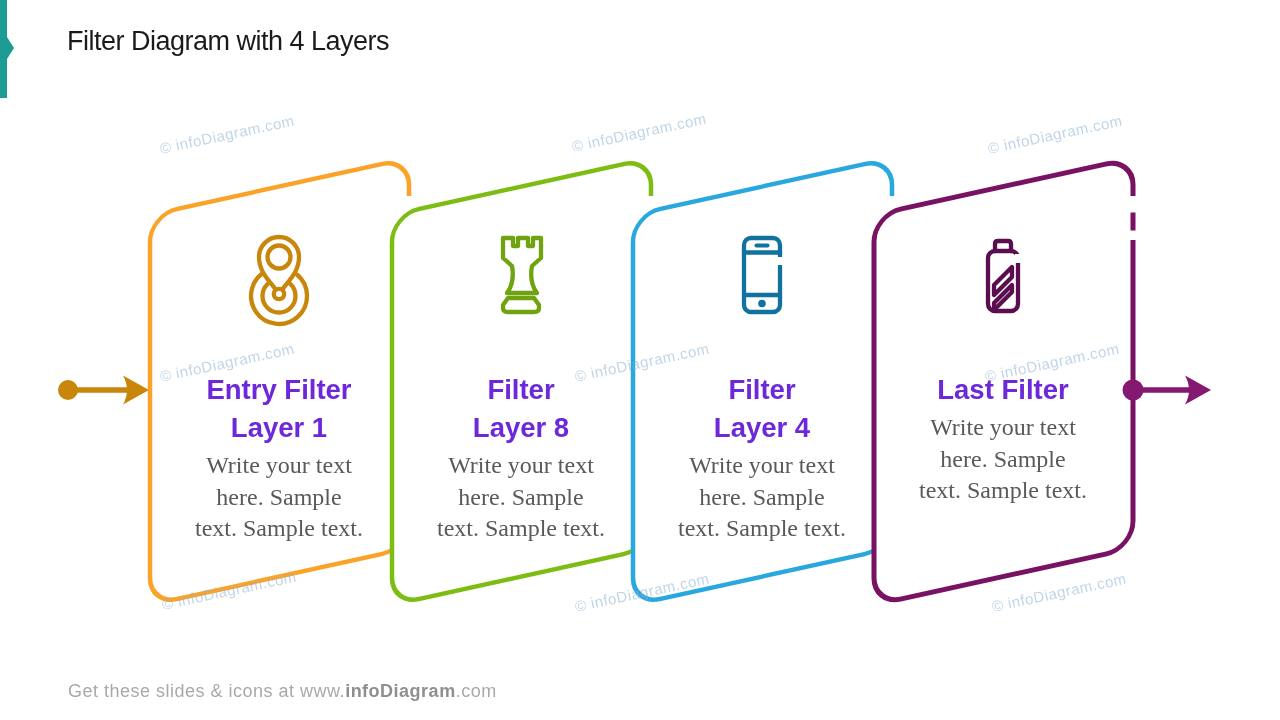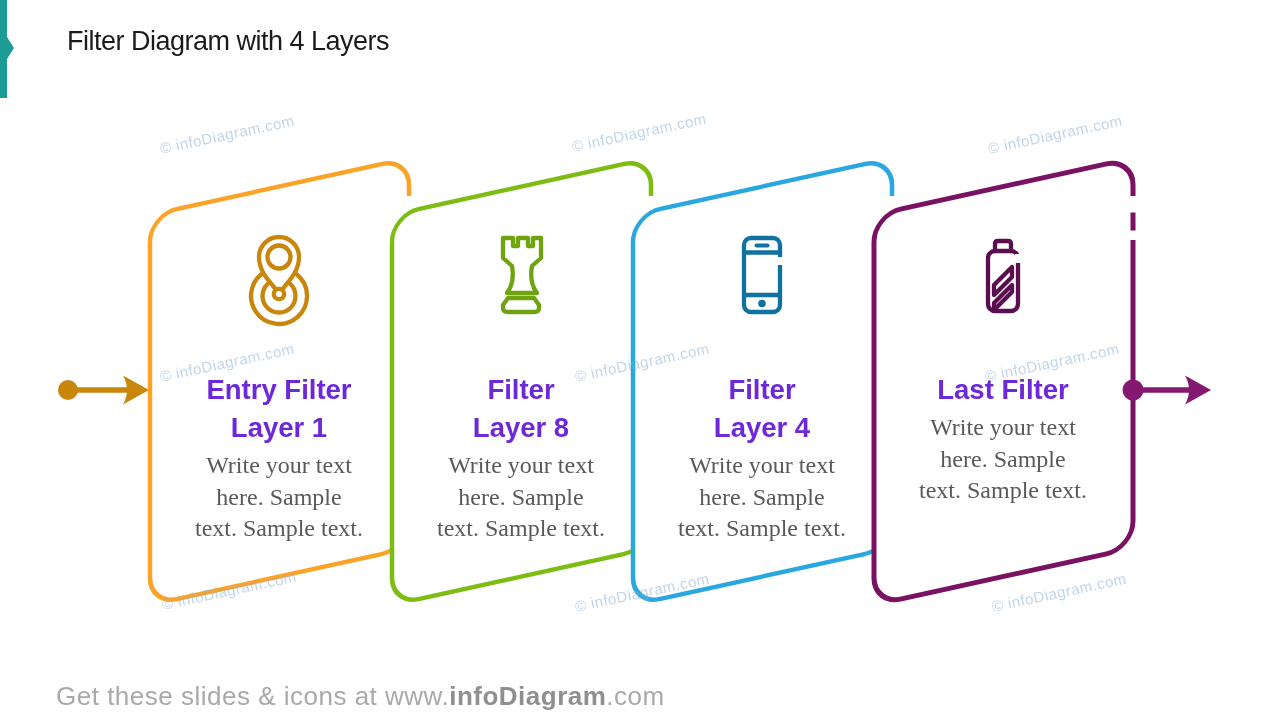--- a/index.html
+++ b/index.html
@@ -16,21 +16,21 @@
   .watermark{
     position:absolute;font-size:15px;color:rgba(140,178,214,0.55);
     transform:rotate(-12deg);transform-origin:left center;white-space:nowrap;
     letter-spacing:0.5px;pointer-events:none;
   }
   .card-content{position:absolute;top:225px;width:220px;text-align:center;}
   .card-icon{width:100px;height:104px;margin:0 auto;}
   .card-title{margin-top:42px;font-size:27.5px;line-height:38px;font-weight:bold;color:#6d28d9;}
   .card-body{margin-top:3px;font-size:24px;line-height:31.5px;color:#595959;font-family:Liberation Serif, serif;}
   .footer{
-    position:absolute;left:56px;top:681px;font-size:26px;color:#a9a9a9;letter-spacing:0.5px;
+    position:absolute;left:68px;top:681px;font-size:18px;color:#a9a9a9;letter-spacing:0.5px;
   }
   .footer b{color:#8f8f8f;}
   svg *{vector-effect:none;}
 </style>
 </head>
 <body>
 
 <div class="slide">
 
   <svg class="accent-svg" width="20" height="100" viewBox="0 0 20 100">

